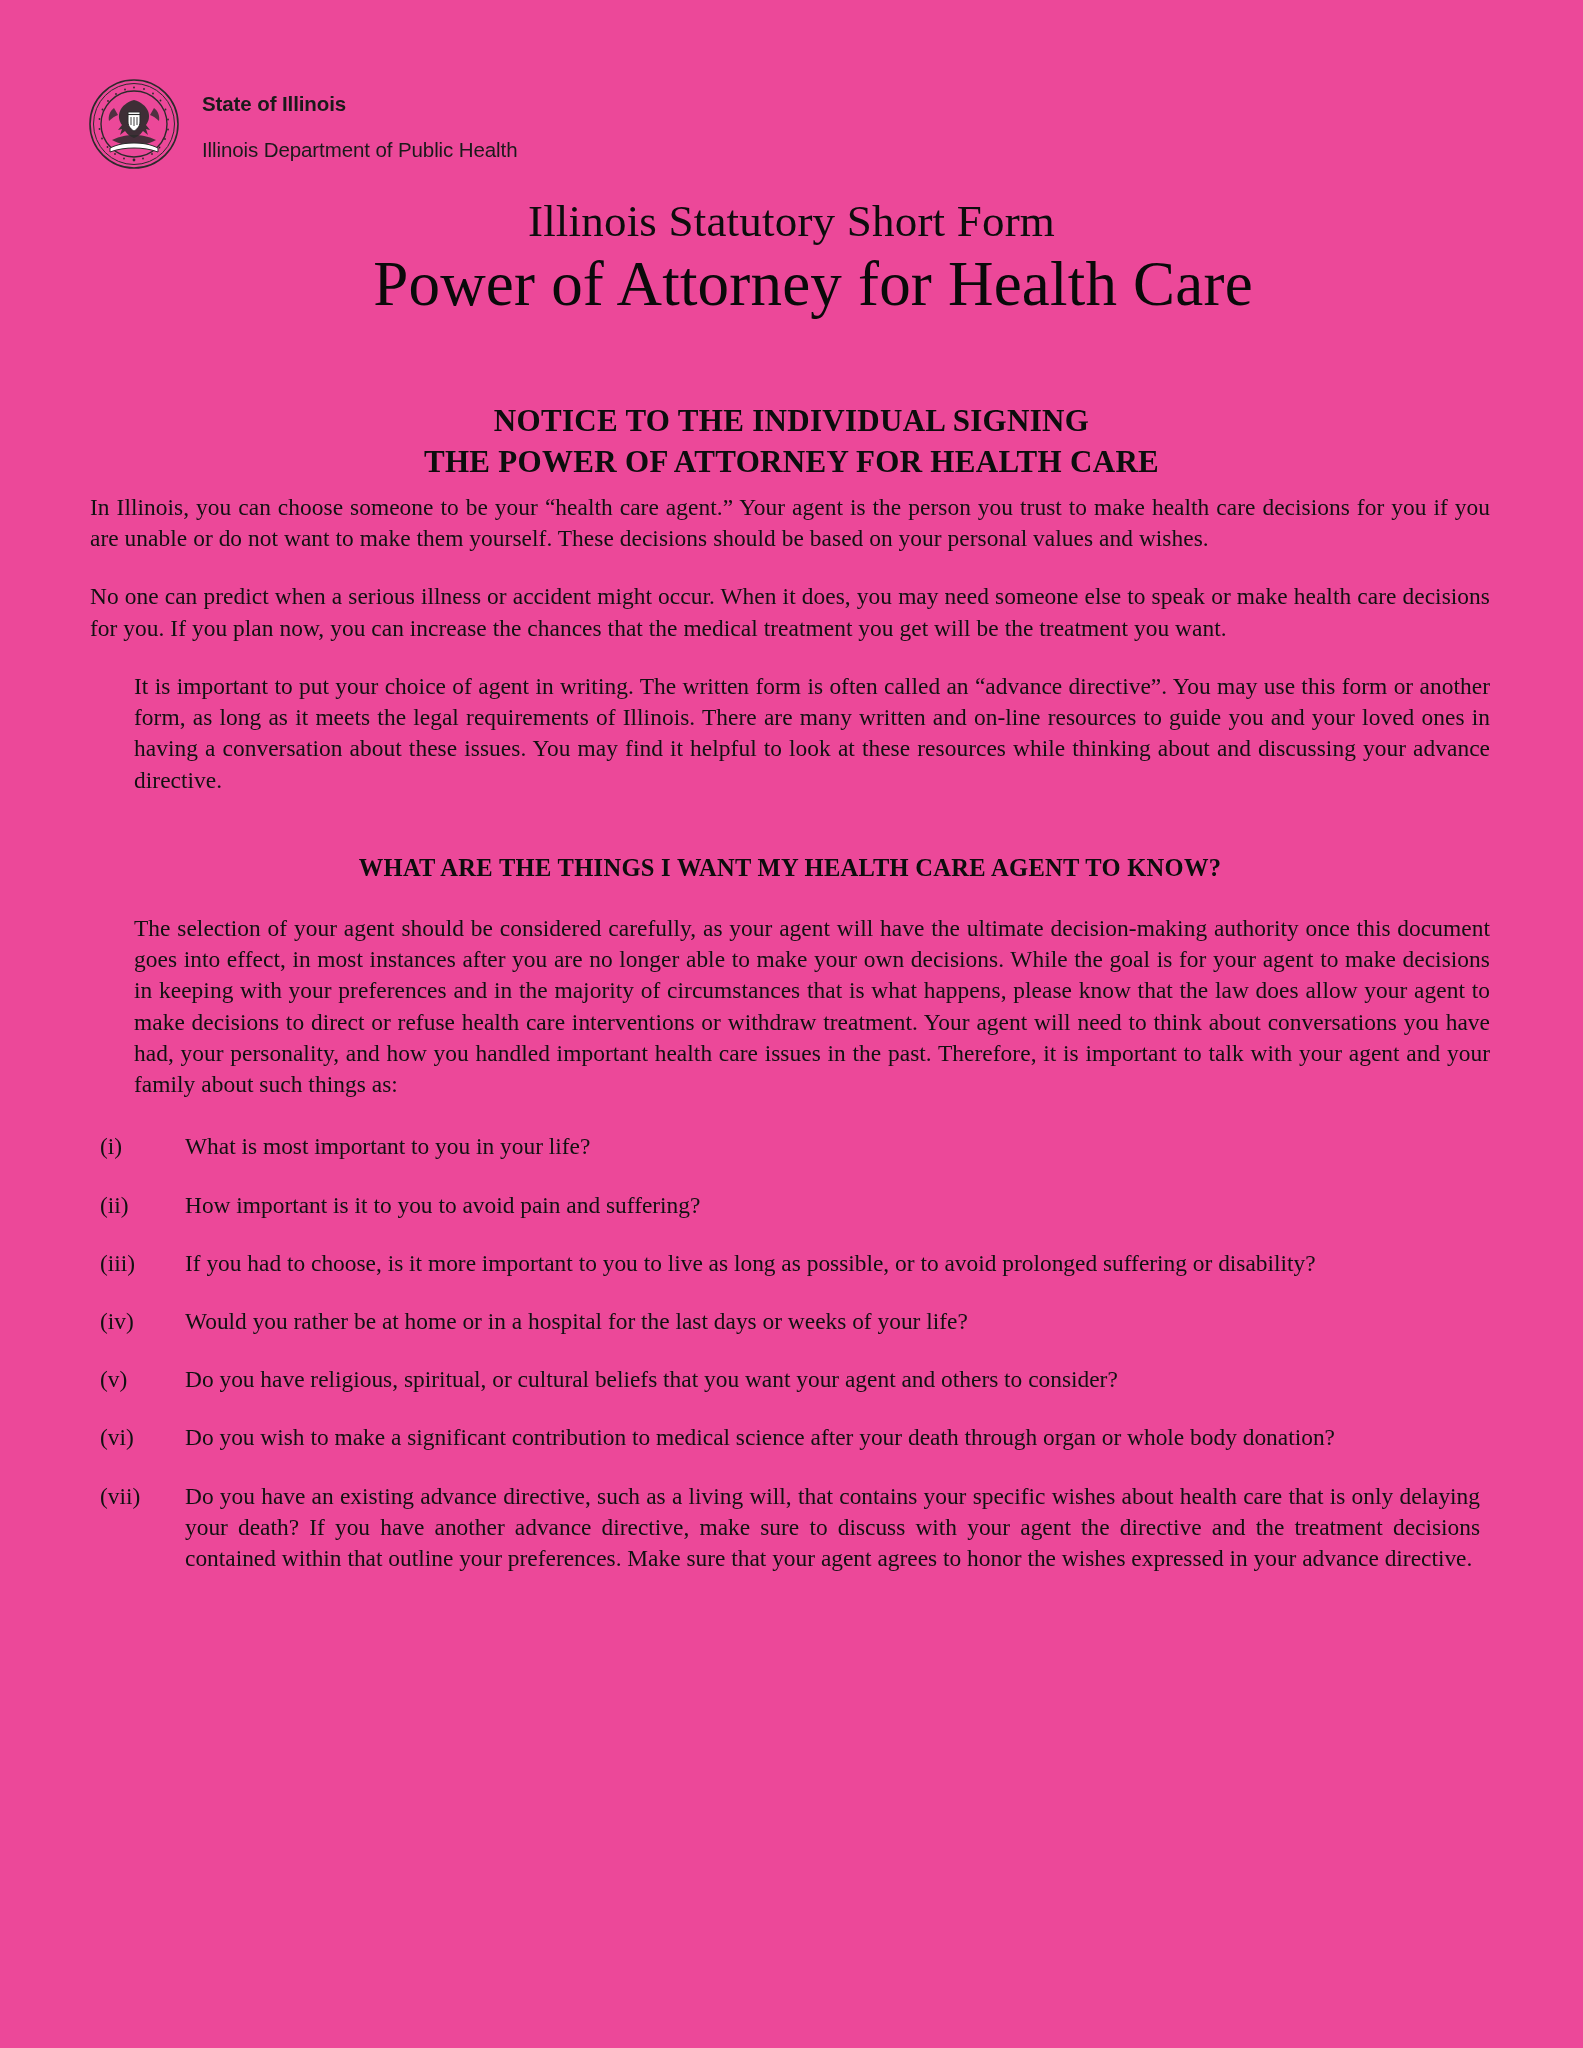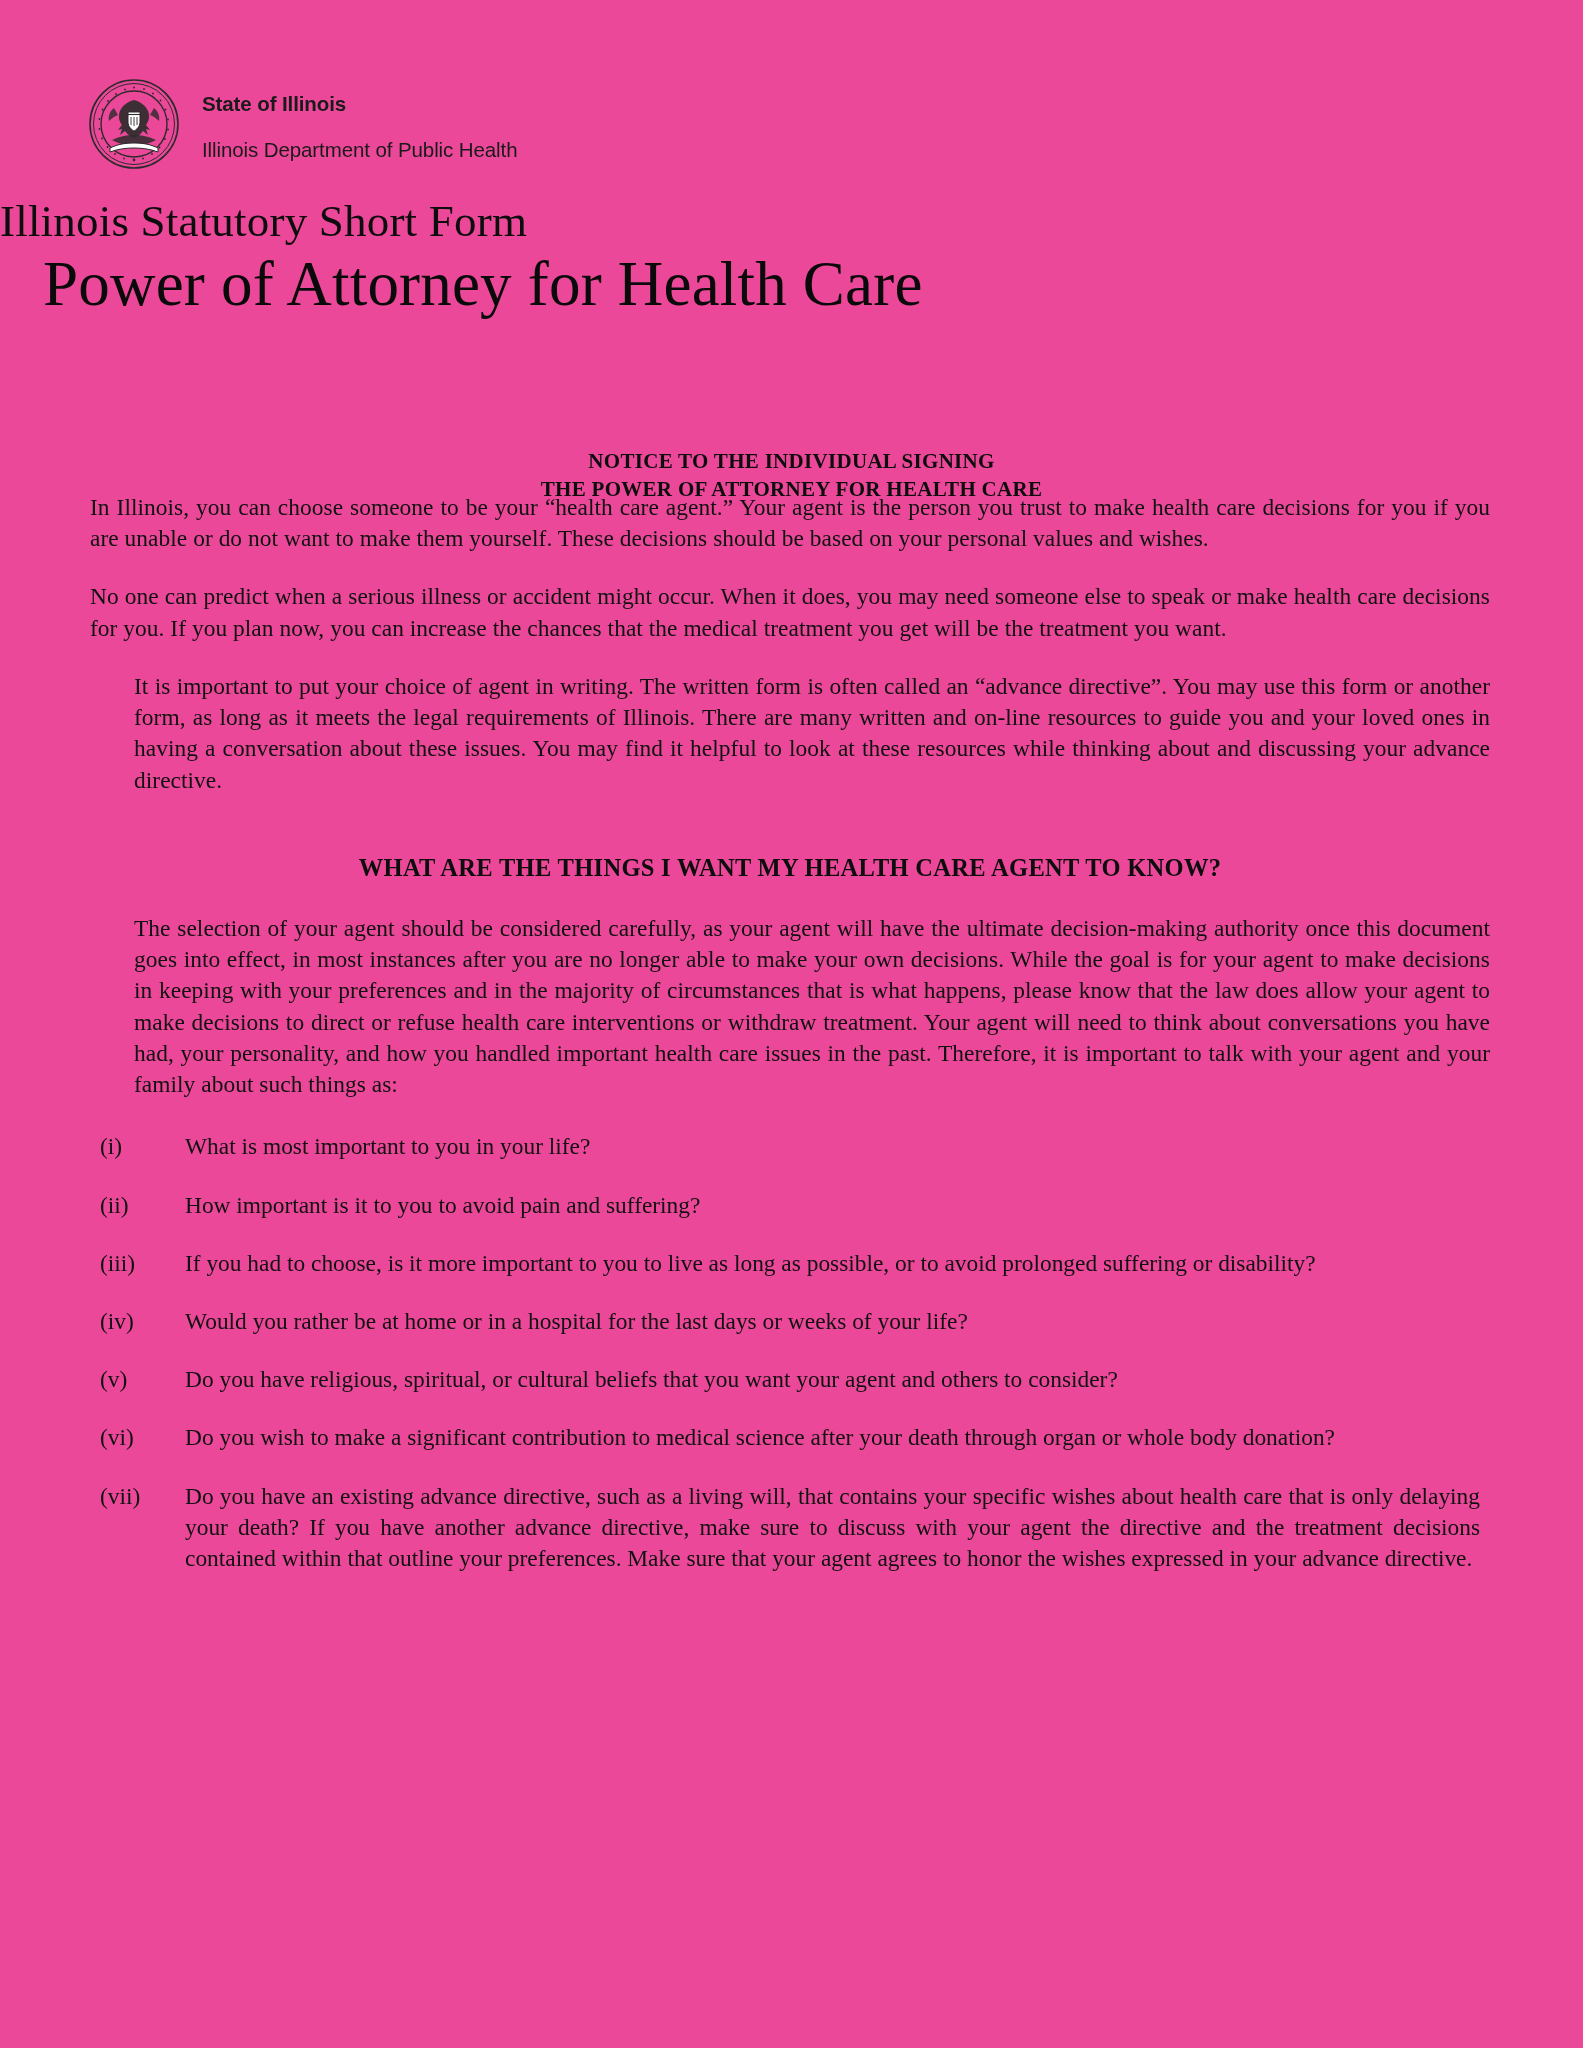--- a/index.html
+++ b/index.html
@@ -58,21 +58,21 @@
     color: #1a1a1a;
     margin-top: 20px;
   }
 
   
   .title-block {
     position: absolute;
     left: 0;
     top: 198px;
     width: 1583px;
-    text-align: left;
+    text-align: center;
   }
   .title-sub {
     font-size: 45px;
     line-height: 1.06;
     letter-spacing: 0.2px;
     color: #0d0d0d;
   }
   .title-main {
     font-size: 63px;
     line-height: 1.08;
@@ -83,25 +83,24 @@
   }
 
   
   .notice-heading {
     position: absolute;
     left: 0;
     top: 400px;
     width: 1583px;
     text-align: center;
     font-weight: bold;
-    font-size: 21px;
+    font-size: 31px;
     line-height: 1.33;
     letter-spacing: 0.3px;
     color: #0d0d0d;
-    margin-top: 48px;
   }
 
   
   .body-col {
     position: absolute;
     left: 90px;
     top: 492px;
     width: 1400px;
   }
   p.para {

